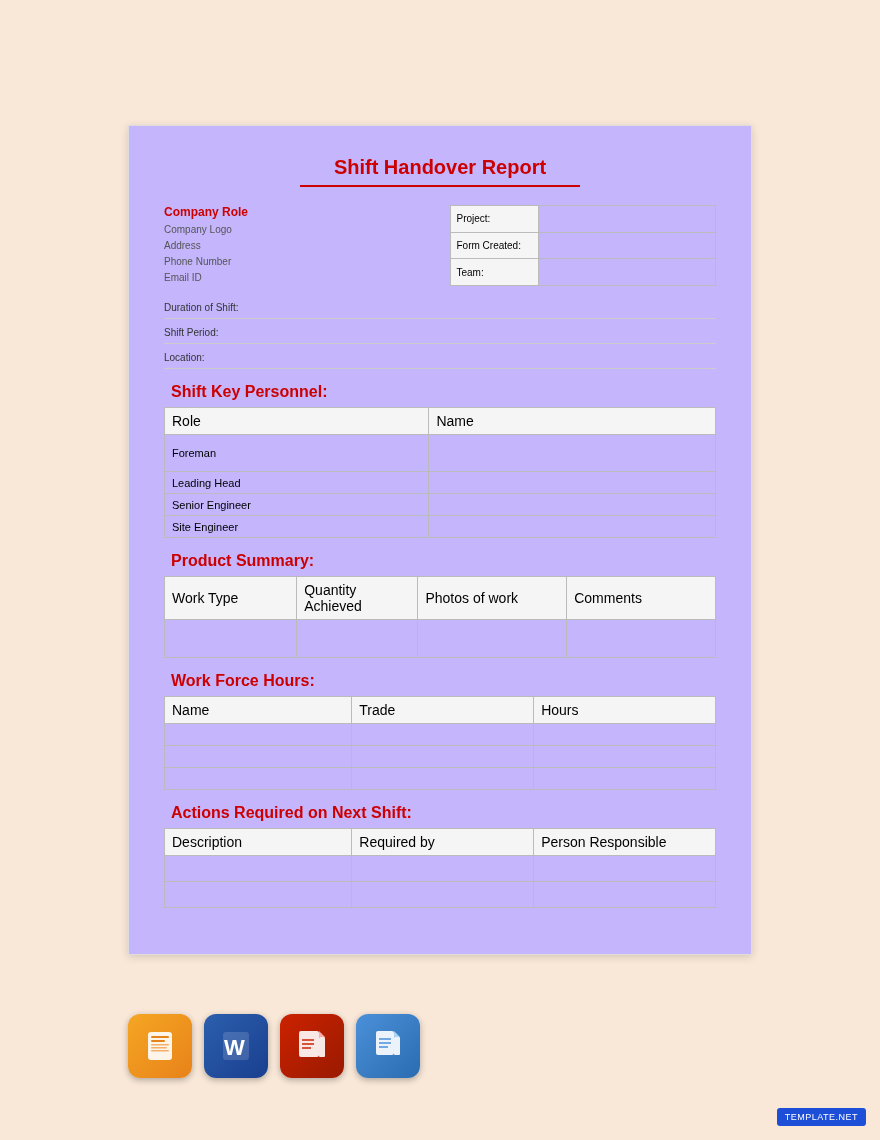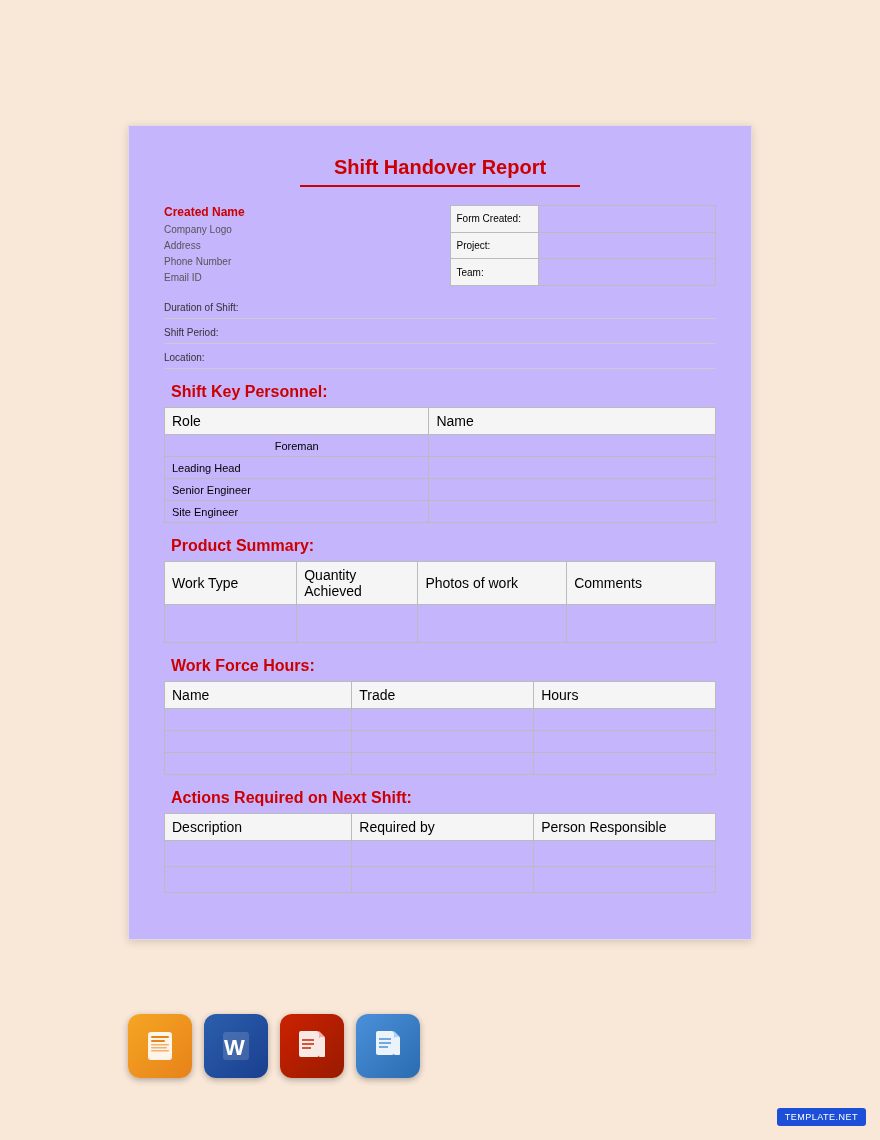--- a/index.html
+++ b/index.html
@@ -208,34 +208,34 @@
 
 <div class="page-bg"></div>
 
 <div class="document-container">
 
   <div class="doc-title">Shift Handover Report</div>
   <hr class="title-underline">
 
   <div class="header-section">
     <div class="company-info">
-      <div class="company-name-label">Created Name</div>
+      <div class="company-name-label">Company Role</div>
       <p>Company Logo</p>
       <p>Address</p>
       <p>Phone Number</p>
       <p>Email ID</p>
     </div>
     <table class="form-info-table">
       <tbody>
         <tr>
-          <td>Form Created:</td>
+          <td>Project:</td>
           <td></td>
         </tr>
         <tr>
-          <td>Project:</td>
+          <td>Form Created:</td>
           <td></td>
         </tr>
         <tr>
           <td>Team:</td>
           <td></td>
         </tr>
       </tbody>
     </table>
   </div>
 
@@ -255,21 +255,21 @@
   <div class="section-title">Shift Key Personnel:</div>
   <table class="data-table personnel-table">
     <thead>
       <tr>
         <th>Role</th>
         <th>Name</th>
       </tr>
     </thead>
     <tbody>
       <tr>
-        <td style="padding:4px 7px;text-align:center;">Foreman</td>
+        <td style="padding:12px 7px;">Foreman</td>
         <td></td>
       </tr>
       <tr>
         <td style="padding:4px 7px;">Leading Head</td>
         <td></td>
       </tr>
       <tr>
         <td style="padding:0 7px;">Senior Engineer</td>
         <td></td>
       </tr>

